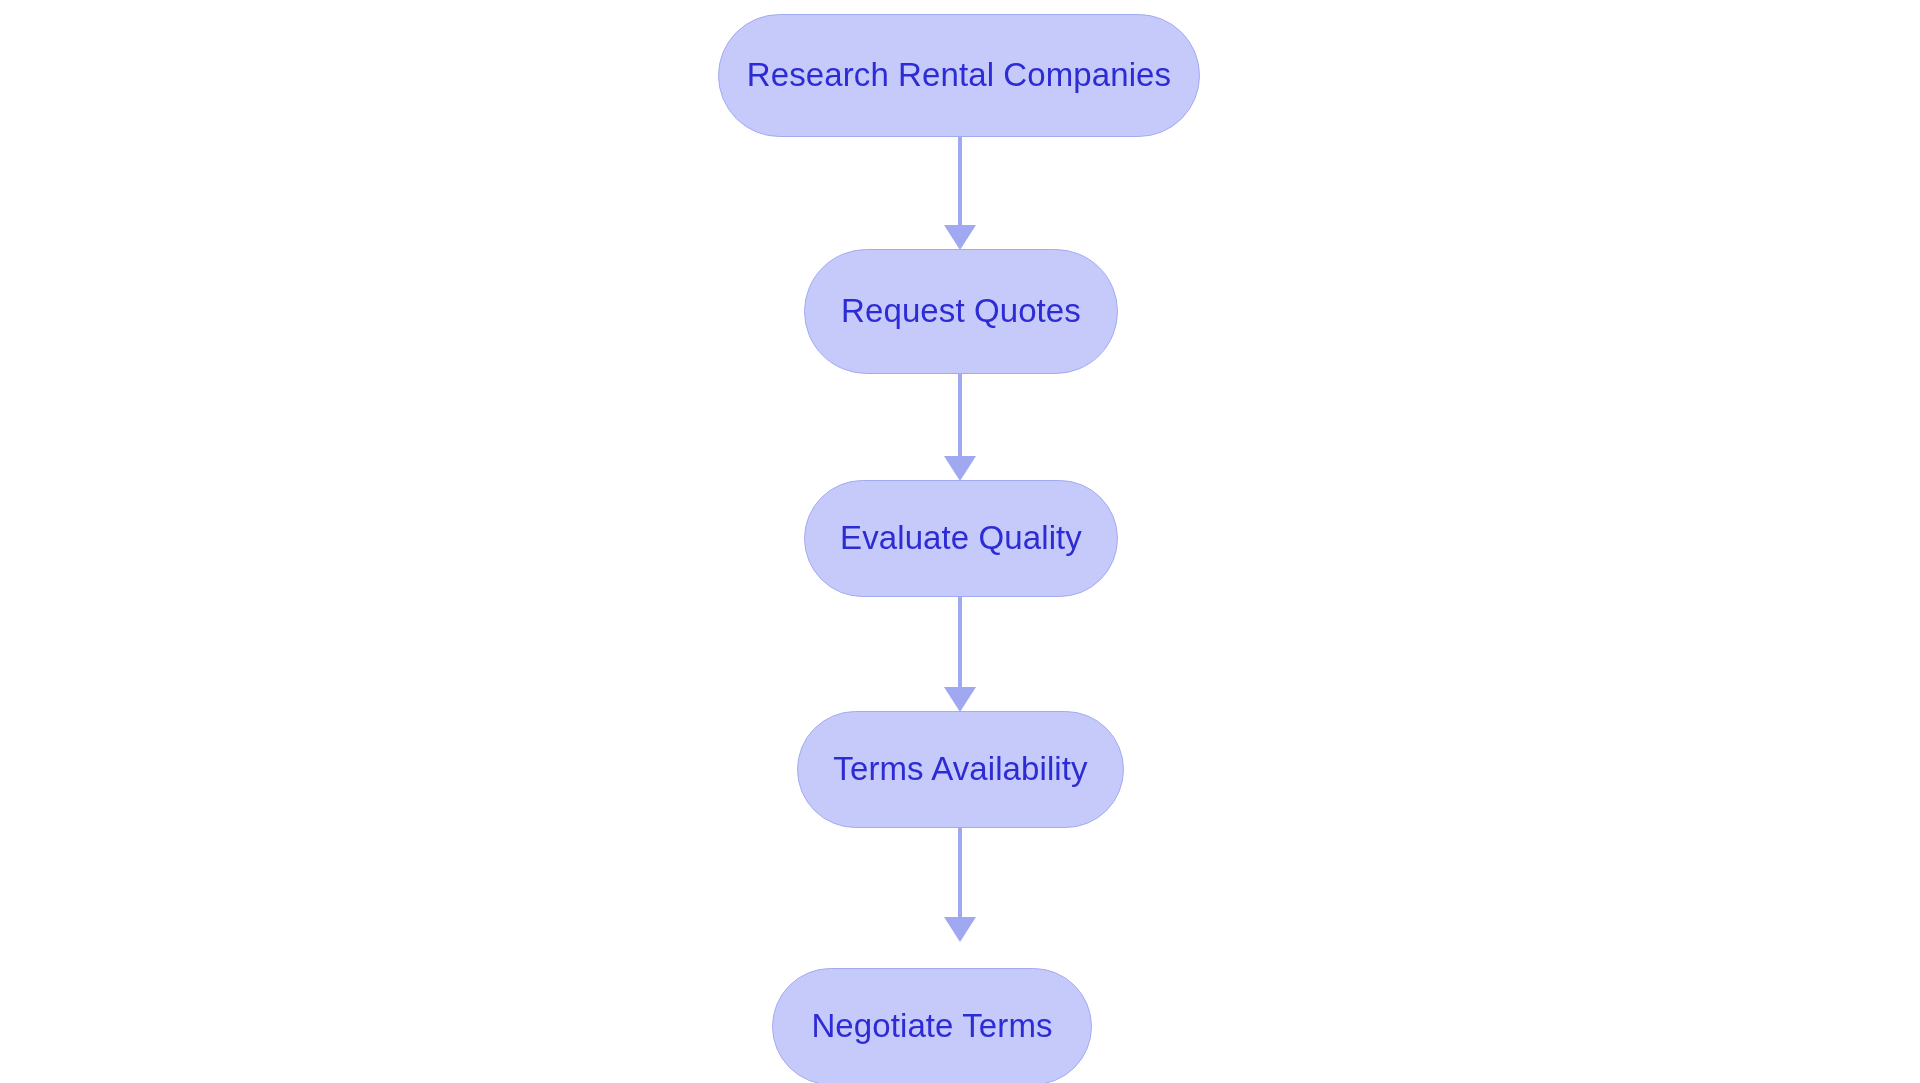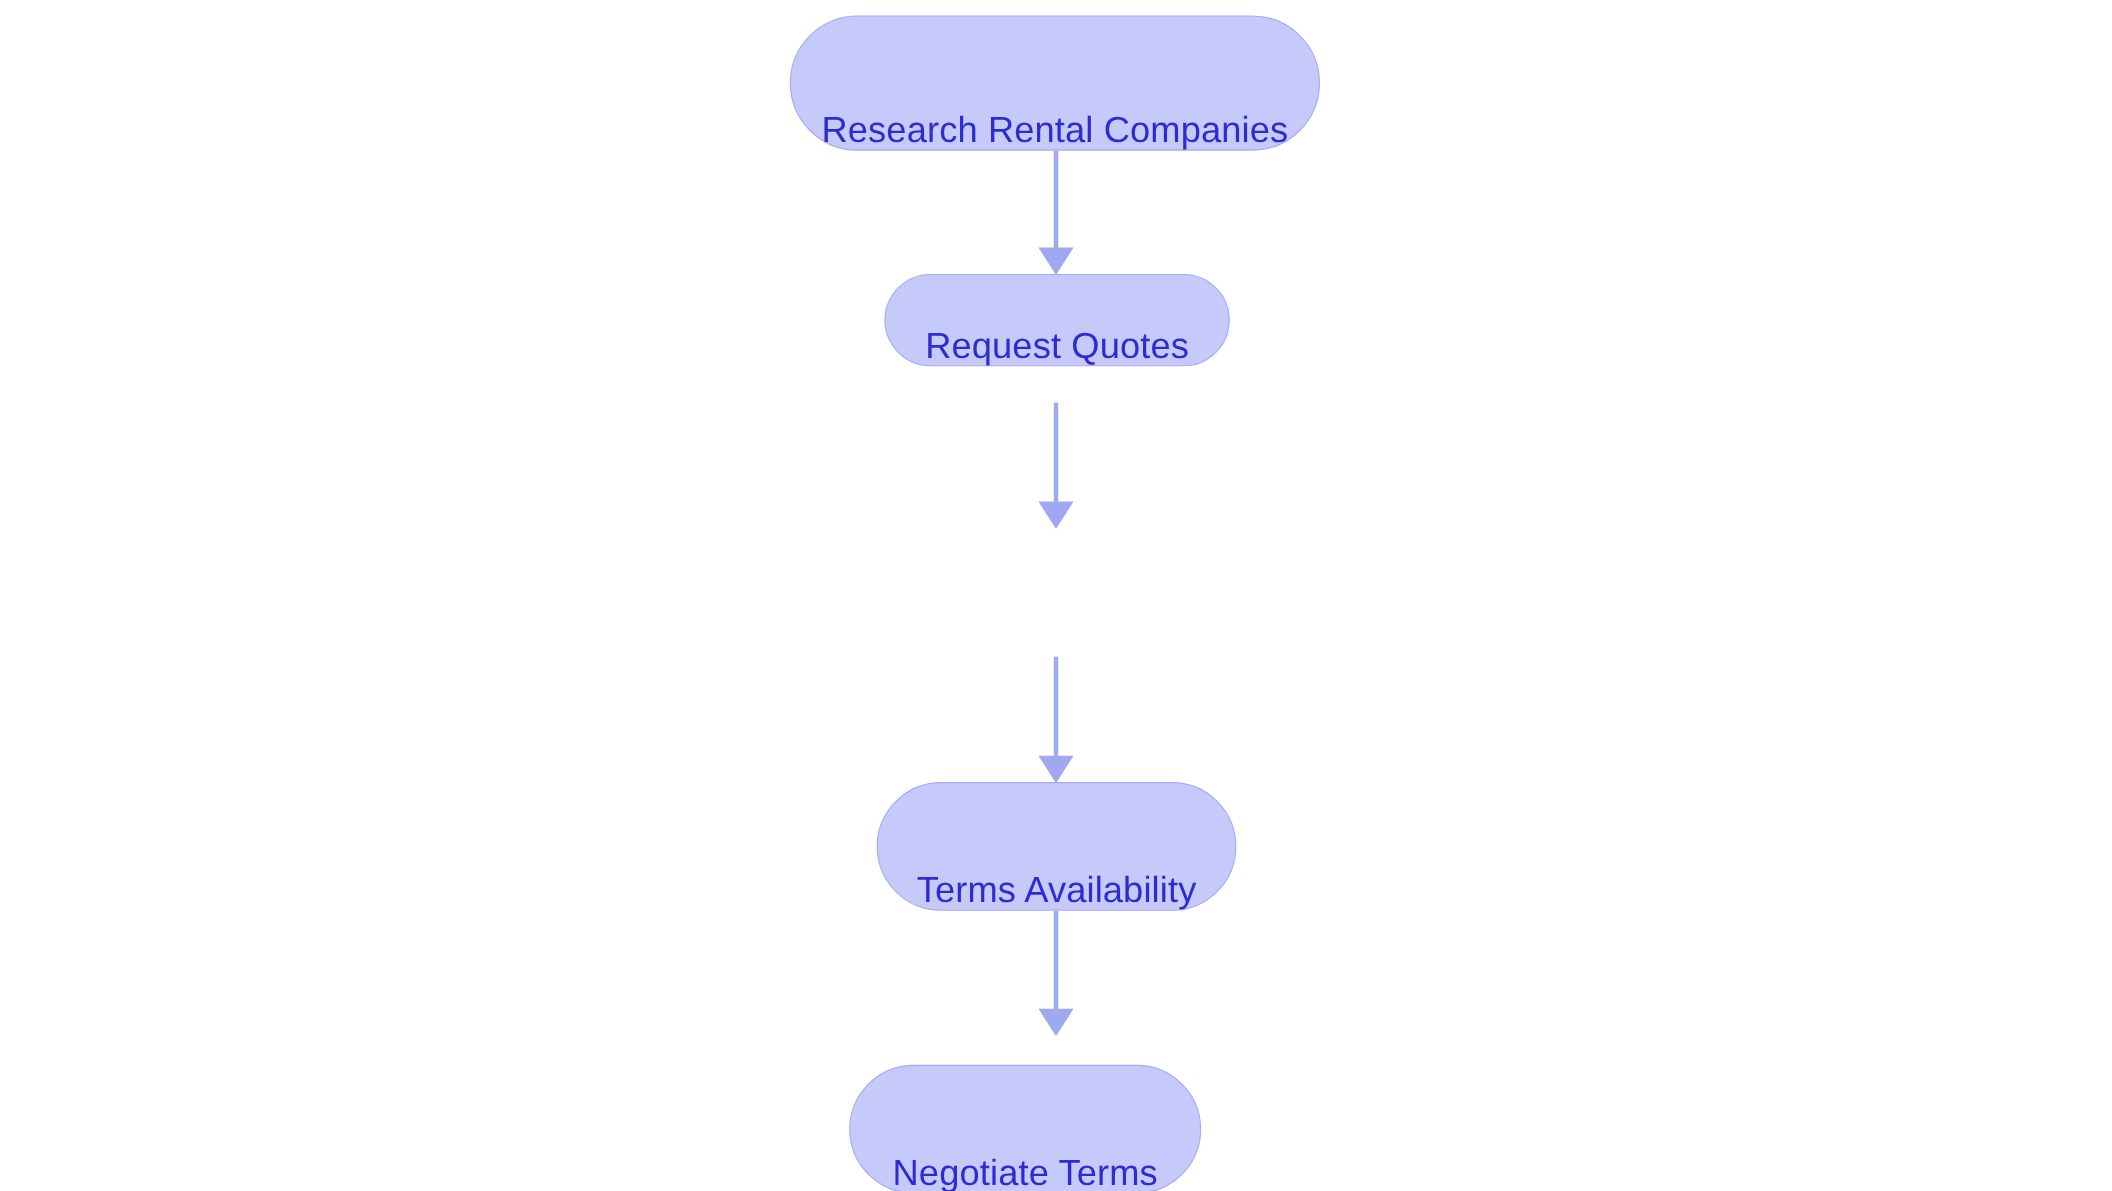--- a/index.html
+++ b/index.html
@@ -41,21 +41,21 @@
     z-index: 2;
   }
 
   .flow-node {
     position: absolute;
     box-sizing: border-box;
     background: #c5cafa;
     border: 1.6px solid #a3abf0;
     border-radius: 999px;
     display: flex;
-    align-items: flex-end;
+    align-items: center;
     justify-content: center;
     text-align: center;
   }
 
   .flow-node-label {
     color: #2d2bd4;
     font-family: "Liberation Sans", sans-serif;
     font-size: 33px;
     font-weight: 400;
     letter-spacing: 0.1px;
@@ -91,24 +91,27 @@
       <polygon points="944,917 976,917 960,942" fill="#9fa8f0"></polygon>
     </g>
   </svg>
 
   <div id="node-layer">
 
     <div class="flow-node" style="left:718px; top:14px; width:482px; height:123px;">
       <span class="flow-node-label">Research Rental Companies</span>
     </div>
 
-    <div class="flow-node" style="left:804px; top:249px; width:314px; height:84px;">
+    <div class="flow-node" style="left:804px; top:249px; width:314px; height:125px;">
       <span class="flow-node-label">Request Quotes</span>
     </div>
 
+    <div class="flow-node" style="left:804px; top:480px; width:314px; height:117px;">
+      <span class="flow-node-label">Evaluate Quality</span>
+    </div>
 
     <div class="flow-node" style="left:797px; top:711px; width:327px; height:117px;">
       <span class="flow-node-label">Terms Availability</span>
     </div>
 
     <div class="flow-node" style="left:772px; top:941px; width:320px; height:117px;margin-top:27px;">
       <span class="flow-node-label">Negotiate Terms</span>
     </div>
 
   </div>

